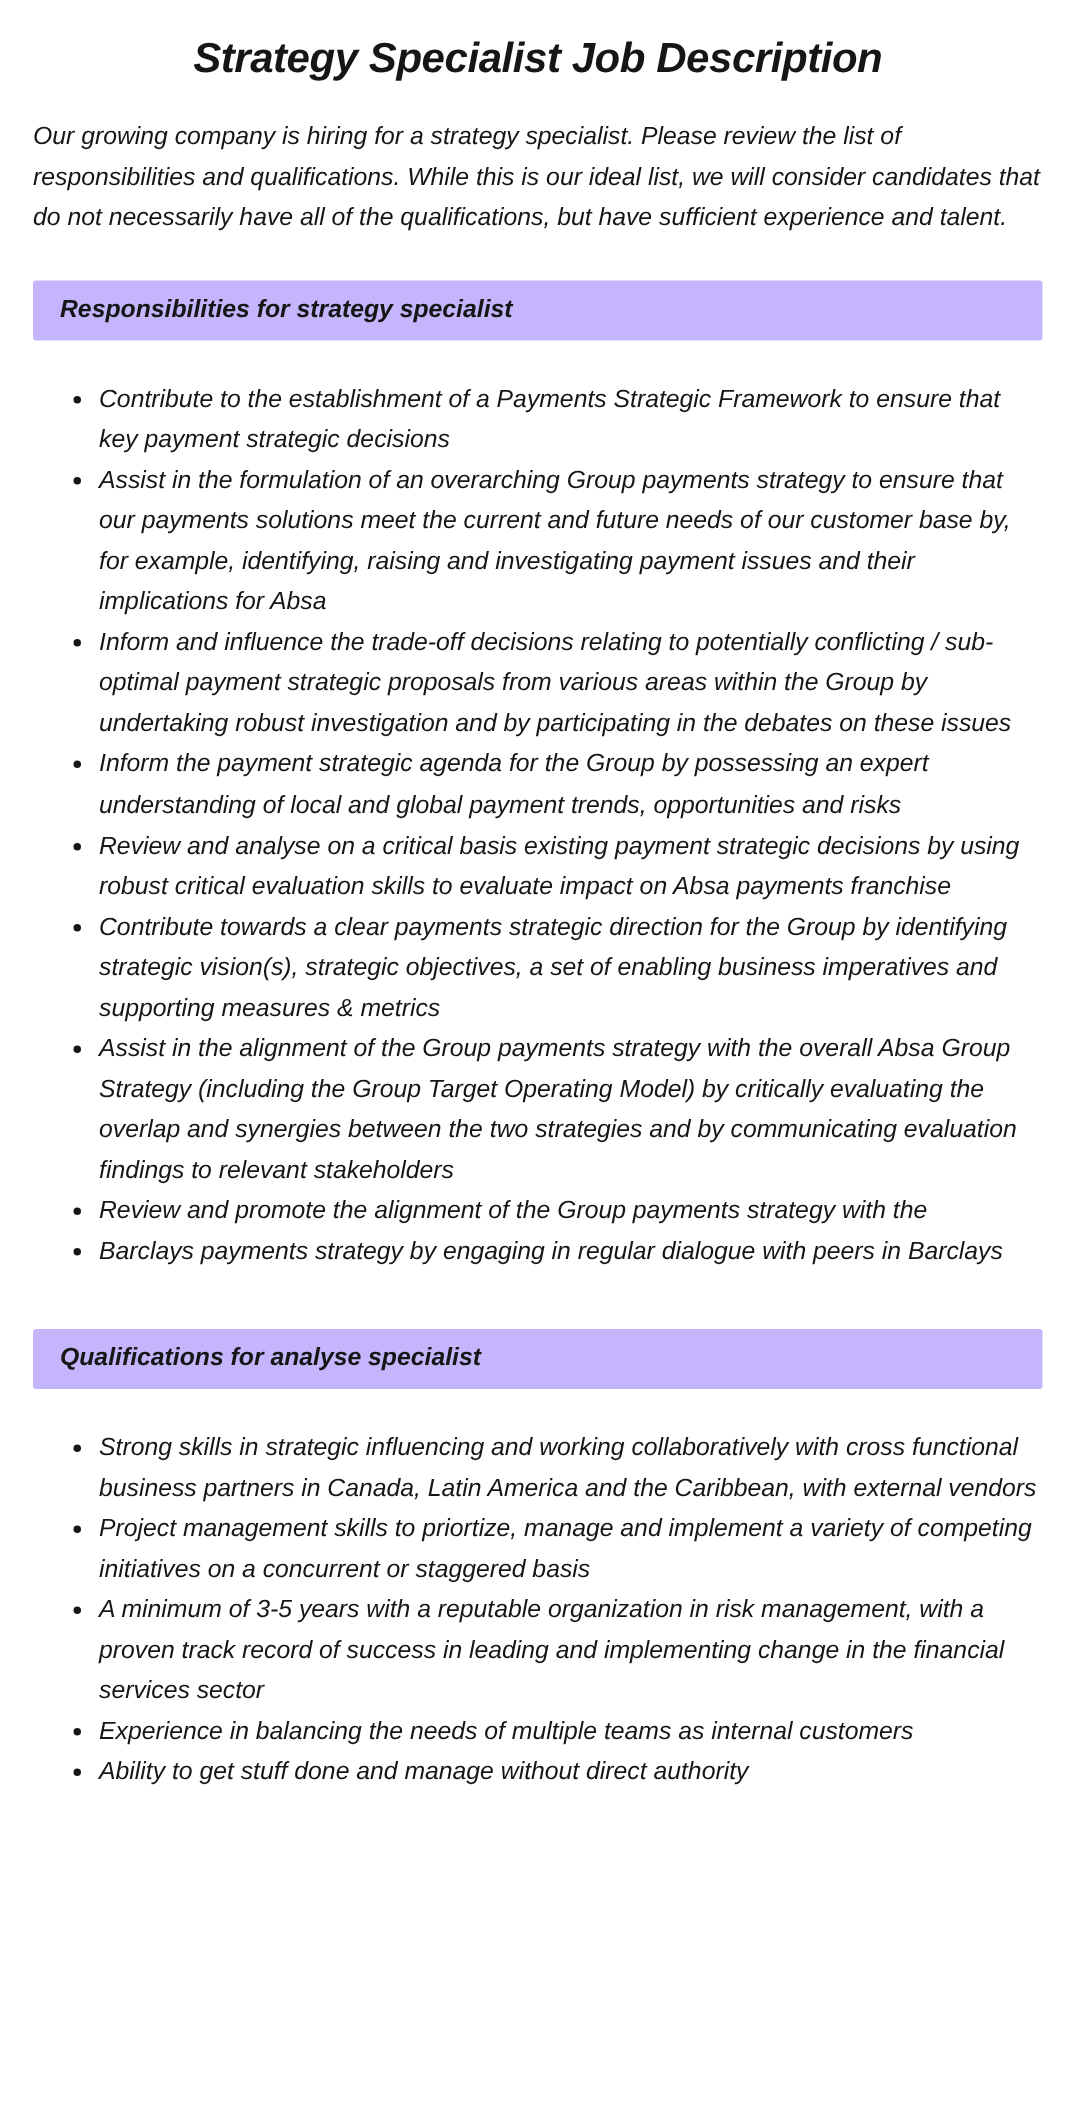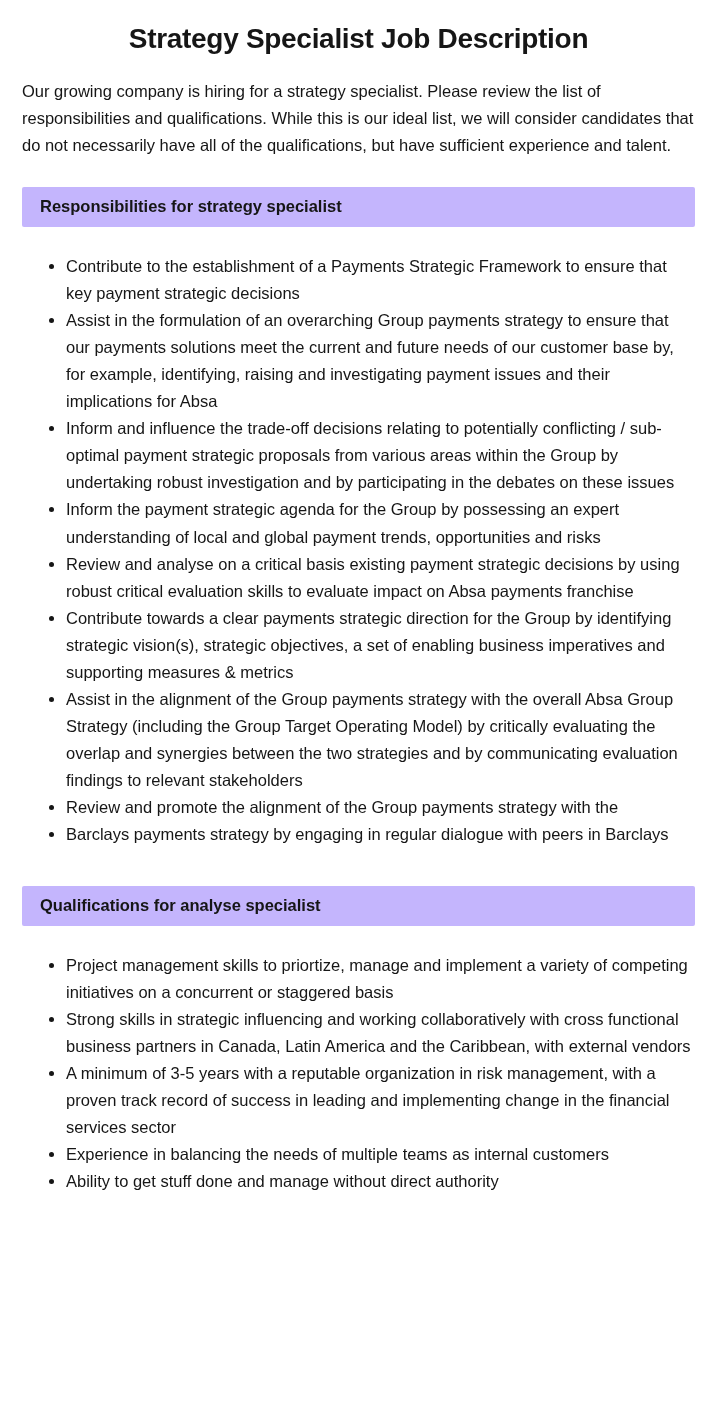--- a/index.html
+++ b/index.html
@@ -8,20 +8,21 @@
     padding: 0;
     background: #ffffff;
     color: #161616;
     font-family: "Liberation Sans", "DejaVu Sans", sans-serif;
   }
   .page {
     width: 720px;
     min-height: 1407px;
     margin: 0 auto;
     padding: 6px 25px 20px 22px;
+    font-style: italic;
   }
   .doc-title {
     font-size: 28px;
     line-height: 1.2;
     font-weight: bold;
     text-align: center;
     letter-spacing: -0.3px;
     margin: 16px 0 22px 0;
   }
   .intro {
@@ -83,20 +84,20 @@
     <li>Review and analyse on a critical basis existing payment strategic decisions by using robust critical evaluation skills to evaluate impact on Absa payments franchise</li>
     <li>Contribute towards a clear payments strategic direction for the Group by identifying strategic vision(s), strategic objectives, a set of enabling business imperatives and supporting measures &amp; metrics</li>
     <li>Assist in the alignment of the Group payments strategy with the overall Absa Group Strategy (including the Group Target Operating Model) by critically evaluating the overlap and synergies between the two strategies and by communicating evaluation findings to relevant stakeholders</li>
     <li>Review and promote the alignment of the Group payments strategy with the</li>
     <li>Barclays payments strategy by engaging in regular dialogue with peers in Barclays</li>
   </ul>
 
   <div class="section-header">Qualifications for analyse specialist</div>
 
   <ul class="item-list last">
+    <li>Strong skills in strategic influencing and working collaboratively with cross functional business partners in Canada, Latin America and the Caribbean, with external vendors</li>
     <li>Project management skills to priortize, manage and implement a variety of competing initiatives on a concurrent or staggered basis</li>
-    <li>Strong skills in strategic influencing and working collaboratively with cross functional business partners in Canada, Latin America and the Caribbean, with external vendors</li>
     <li>A minimum of 3-5 years with a reputable organization in risk management, with a proven track record of success in leading and implementing change in the financial services sector</li>
     <li>Experience in balancing the needs of multiple teams as internal customers</li>
     <li>Ability to get stuff done and manage without direct authority</li>
   </ul>
 
 </div>
 
 </body></html>

